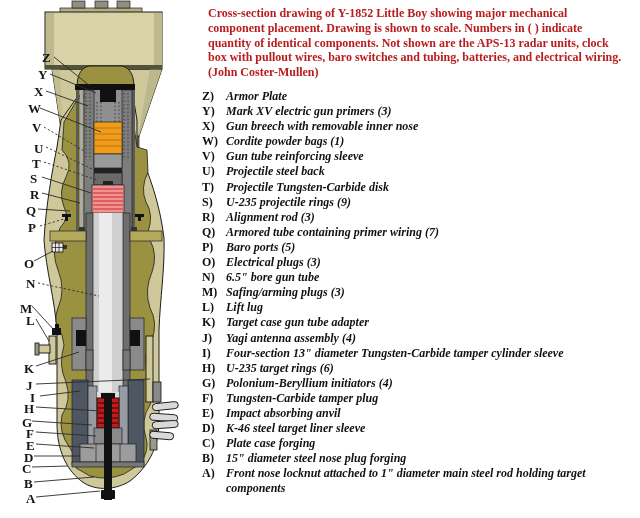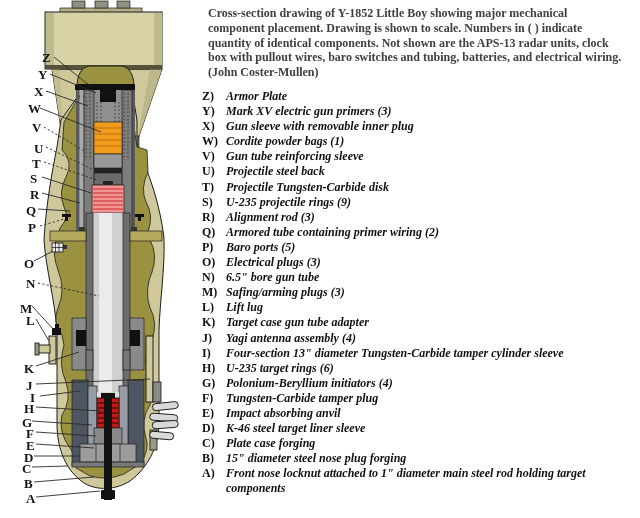--- a/index.html
+++ b/index.html
@@ -1,20 +1,20 @@
 <!DOCTYPE html>
 <html><head>
 <meta charset="utf-8">
 <style>
   html,body{margin:0;padding:0;background:#fff;}
   .canvas{position:relative;width:640px;height:518px;background:#ffffff;overflow:hidden;
           font-family:"Liberation Serif",serif;color:#111;}
   .diagram-svg{position:absolute;left:0;top:0;}
   .title{position:absolute;left:208px;top:6px;width:416px;
-         font-weight:bold;font-size:12px;line-height:14.8px;color:#404040;}
+         font-weight:bold;font-size:12px;line-height:14.8px;color:#b91c1c;}
   .legend{position:absolute;left:202px;top:89px;width:427px;}
   .legend-row{display:flex;align-items:flex-start;font-weight:bold;font-size:12px;line-height:15.1px;}
   .legend-key{flex:0 0 21px;margin-right:3px;white-space:nowrap;}
   .legend-label{flex:1;max-width:403px;font-style:italic;}
   .diagram-letter{font-family:"Liberation Serif",serif;font-weight:bold;font-size:13px;fill:#151515;}
   .leader{stroke:#2a2a2a;stroke-width:0.9;fill:none;}
   .leader.dashed{stroke-dasharray:2.2,2.2;}
   .outline{stroke:#1c1c1c;stroke-width:1;}
   .thin{stroke:#222;stroke-width:0.7;}
 </style>
@@ -248,21 +248,21 @@
       <div class="legend-row">
         <span class="legend-key">Z)</span>
         <span class="legend-label">Armor Plate</span>
       </div>
       <div class="legend-row">
         <span class="legend-key">Y)</span>
         <span class="legend-label">Mark XV electric gun primers (3)</span>
       </div>
       <div class="legend-row">
         <span class="legend-key">X)</span>
-        <span class="legend-label">Gun sleeve with removable inner plug</span>
+        <span class="legend-label">Gun breech with removable inner nose</span>
       </div>
       <div class="legend-row">
         <span class="legend-key">W)</span>
         <span class="legend-label">Cordite powder bags (1)</span>
       </div>
       <div class="legend-row">
         <span class="legend-key">V)</span>
         <span class="legend-label">Gun tube reinforcing sleeve</span>
       </div>
       <div class="legend-row">
@@ -276,21 +276,21 @@
       <div class="legend-row">
         <span class="legend-key">S)</span>
         <span class="legend-label">U-235 projectile rings (9)</span>
       </div>
       <div class="legend-row">
         <span class="legend-key">R)</span>
         <span class="legend-label">Alignment rod (3)</span>
       </div>
       <div class="legend-row">
         <span class="legend-key">Q)</span>
-        <span class="legend-label">Armored tube containing primer wiring (2)</span>
+        <span class="legend-label">Armored tube containing primer wiring (7)</span>
       </div>
       <div class="legend-row">
         <span class="legend-key">P)</span>
         <span class="legend-label">Baro ports (5)</span>
       </div>
       <div class="legend-row">
         <span class="legend-key">O)</span>
         <span class="legend-label">Electrical plugs (3)</span>
       </div>
       <div class="legend-row">

